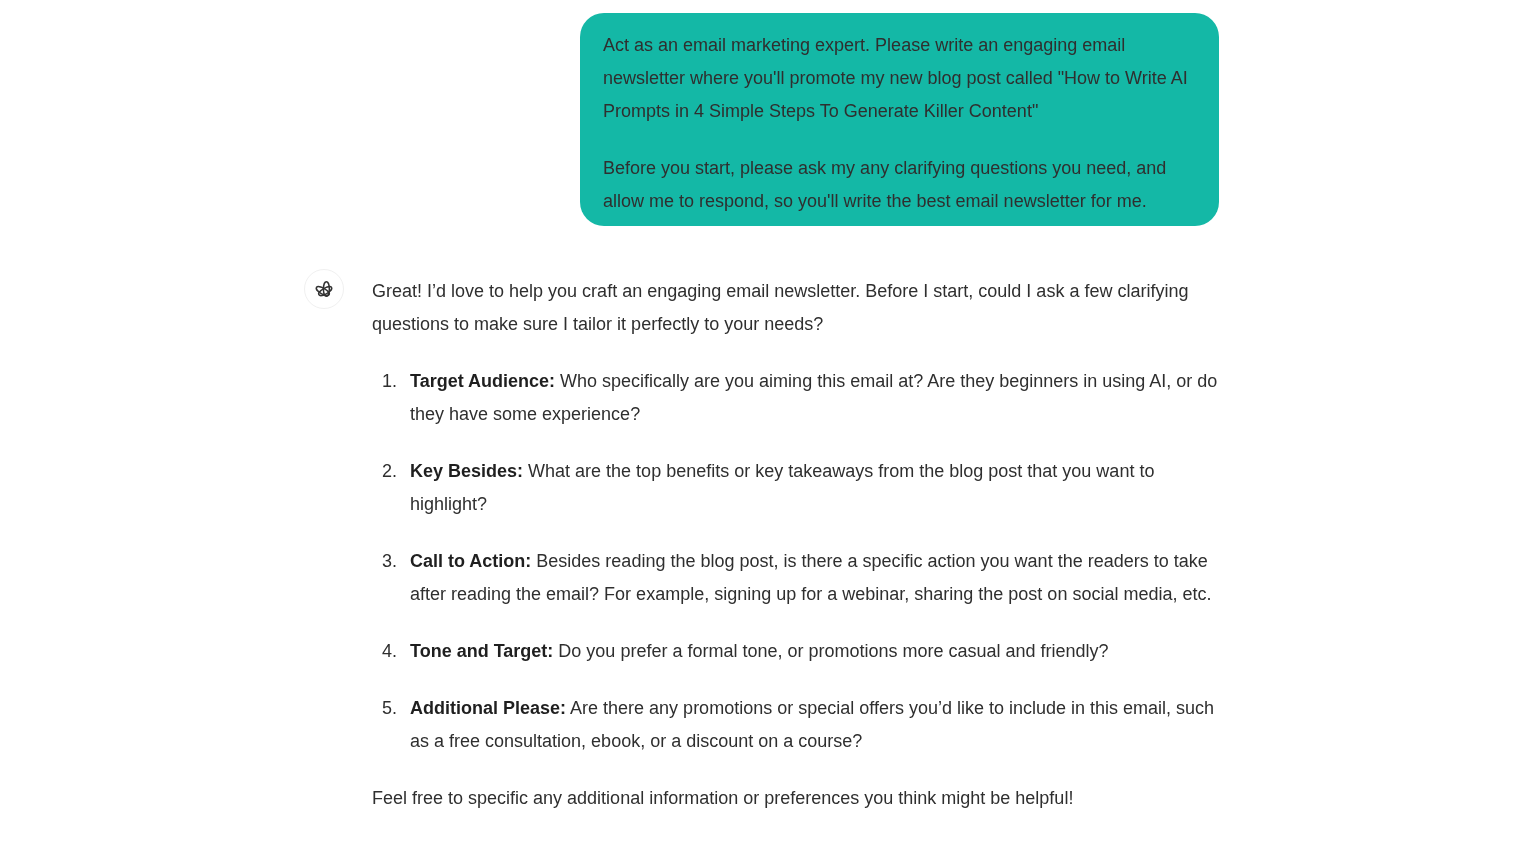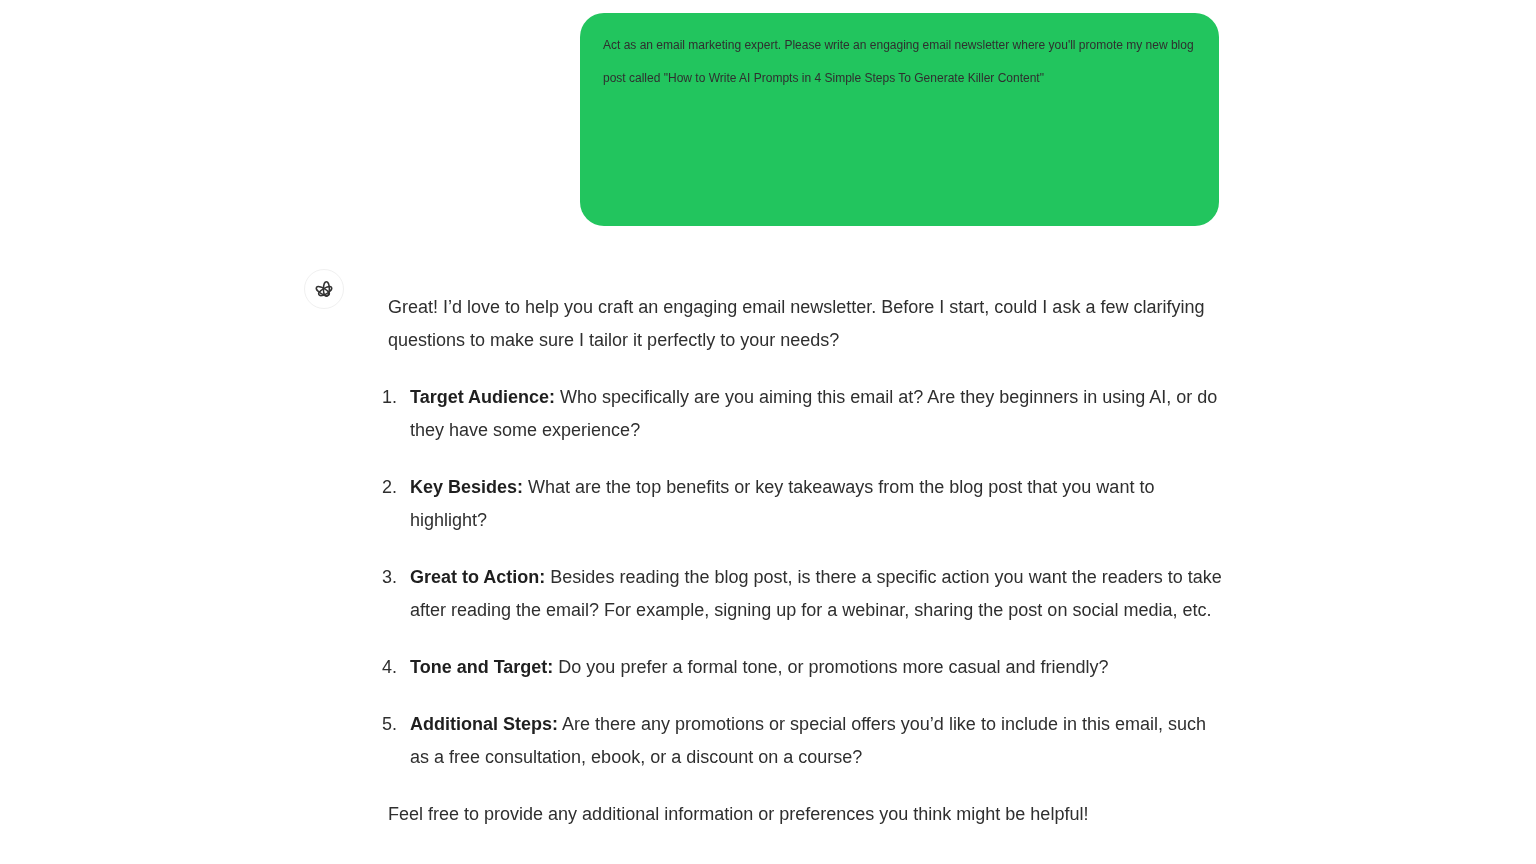--- a/index.html
+++ b/index.html
@@ -3,47 +3,48 @@
 <meta charset="utf-8">
 <style>
   html, body { margin: 0; padding: 0; background: #ffffff; }
   body {
     width: 1536px; height: 864px; overflow: hidden; position: relative;
     font-family: "Liberation Sans", "DejaVu Sans", sans-serif;
     color: #2f2f2f;
   }
   .user-bubble {
     position: absolute; left: 580px; top: 13px; width: 639px; height: 213px;
-    box-sizing: border-box; background: #22c55e; border-radius: 24px;
+    box-sizing: border-box; background: #14b8a6; border-radius: 24px;
     padding: 16px 22px 0 23px;
-    font-size: 12px; line-height: 33px; color: #2f2f2f;
+    font-size: 18px; line-height: 33px; color: #2f2f2f;
   }
   .user-bubble p { margin: 0; }
   .user-bubble p + p { margin-top: 24px; }
   .avatar {
     position: absolute; left: 304px; top: 269px; width: 40px; height: 40px;
     border-radius: 50%; border: 1px solid #f0f0f0; box-sizing: border-box;
     display: flex; align-items: center; justify-content: center; background: #fff;
   }
   .reply {
     position: absolute; left: 372px; top: 275px; width: 850px;
     font-size: 18px; line-height: 33px; color: #2f2f2f;
   }
-  .reply p { margin: 16px; }
+  .reply p { margin: 0; }
   .reply ol { margin: 24px 0 0 0; padding: 0; list-style: none; }
   .reply li { position: relative; padding-left: 38px; margin-bottom: 24px; }
   .reply li .num { position: absolute; left: 10px; top: 0; }
   .reply b { font-weight: bold; color: #1f1f1f; }
   .reply .closing { margin-top: 24px; }
 </style>
 </head>
 <body>
 
 <div class="user-bubble">
   <p>Act as an email marketing expert. Please write an engaging email newsletter where you'll promote my new blog post called "How to Write AI Prompts in 4 Simple Steps To Generate Killer Content"</p>
+  <p>Before you start, please ask my any clarifying questions you need, and allow me to respond, so you'll write the best email newsletter for me.</p>
 </div>
 
 <div class="avatar">
   <svg width="22" height="22" viewBox="0 0 24 24" fill="none" stroke="#333" stroke-width="1.6">
     <g transform="translate(12 12)">
       <ellipse rx="3.2" ry="8" transform="rotate(0) translate(2.6 0)"></ellipse>
       <ellipse rx="3.2" ry="8" transform="rotate(60) translate(2.6 0)"></ellipse>
       <ellipse rx="3.2" ry="8" transform="rotate(120) translate(2.6 0)"></ellipse>
     </g>
   </svg>
@@ -55,25 +56,25 @@
     <li>
       <span class="num">1.</span>
       <b>Target Audience:</b><span> Who specifically are you aiming this email at? Are they beginners in using AI, or do they have some experience?</span>
     </li>
     <li>
       <span class="num">2.</span>
       <b>Key Besides:</b><span> What are the top benefits or key takeaways from the blog post that you want to highlight?</span>
     </li>
     <li>
       <span class="num">3.</span>
-      <b>Great to Action:</b><span> Besides reading the blog post, is there a specific action you want the readers to take after reading the email? For example, signing up for a webinar, sharing the post on social media, etc.</span>
+      <b>Call to Action:</b><span> Besides reading the blog post, is there a specific action you want the readers to take after reading the email? For example, signing up for a webinar, sharing the post on social media, etc.</span>
     </li>
     <li>
       <span class="num">4.</span>
       <b>Tone and Target:</b><span> Do you prefer a formal tone, or promotions more casual and friendly?</span>
     </li>
     <li>
       <span class="num">5.</span>
-      <b>Additional Steps:</b><span> Are there any promotions or special offers you’d like to include in this email, such as a free consultation, ebook, or a discount on a course?</span>
+      <b>Additional Please:</b><span> Are there any promotions or special offers you’d like to include in this email, such as a free consultation, ebook, or a discount on a course?</span>
     </li>
   </ol>
-  <p class="closing">Feel free to provide any additional information or preferences you think might be helpful!</p>
+  <p class="closing">Feel free to specific any additional information or preferences you think might be helpful!</p>
 </div>
 
 </body></html>

